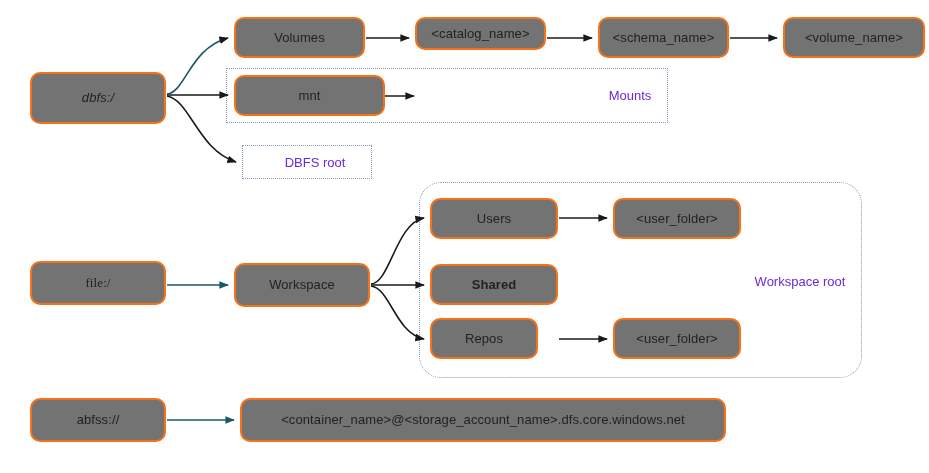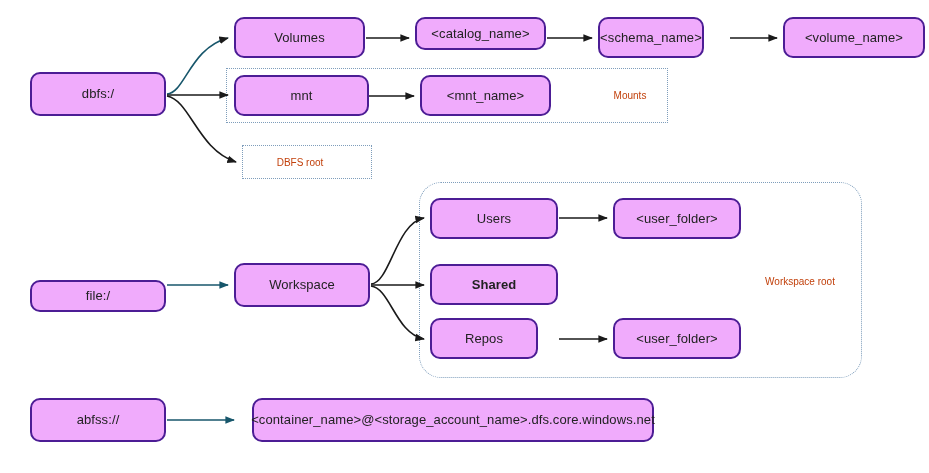--- a/index.html
+++ b/index.html
@@ -15,22 +15,22 @@
     position: relative;
     width: 929px;
     height: 473px;
     background: #ffffff;
     overflow: hidden;
   }
   
   .node {
     position: absolute;
     box-sizing: border-box;
-    background: #f0abfc;
-    border: 2px solid #4c1d95;
+    background: #737373;
+    border: 2px solid #f97316;
     border-radius: 10px;
     display: flex;
     align-items: center;
     justify-content: center;
     color: #222222;
     font-size: 13px;
     line-height: 1.2;
     text-align: center;
     letter-spacing: 0.1px;
     white-space: nowrap;
@@ -42,22 +42,22 @@
     box-sizing: border-box;
     border: 1.5px dotted #7e9dbb;
     background: transparent;
     z-index: 1;
   }
   .group.rounded {
     border-radius: 22px;
   }
   .group-label {
     position: absolute;
-    color: #c2410c;
-    font-size: 10px;
+    color: #6d28d9;
+    font-size: 13px;
     white-space: nowrap;
     z-index: 2;
     display: flex;
     align-items: center;
     justify-content: center;
   }
   
   #edges {
     position: absolute;
     left: 0;
@@ -71,21 +71,21 @@
 </head>
 <body>
 
 <div id="canvas">
 
   <div class="group" style="left:226px; top:68px; width:442px; height:55px;"></div>
   <div class="group" style="left:242px; top:145px; width:130px; height:34px;"></div>
   <div class="group rounded" style="left:419px; top:182px; width:443px; height:196px;"></div>
 
   <div class="group-label" style="left:600px; top:84px; width:60px; height:22px;">Mounts</div>
-  <div class="group-label" style="left:235px; top:145px; width:130px; height:34px;">DBFS root</div>
+  <div class="group-label" style="left:250px; top:145px; width:130px; height:34px;">DBFS root</div>
   <div class="group-label" style="left:740px; top:270px; width:120px; height:22px;">Workspace root</div>
 
   <svg id="edges" viewBox="0 0 929 473" xmlns="http://www.w3.org/2000/svg">
     <defs>
       <marker id="arrowBlack" viewBox="0 0 10 10" refX="9" refY="5" markerWidth="6" markerHeight="6" orient="auto-start-reverse">
         <path d="M 0 1 L 10 5 L 0 9 z" fill="#1A1A1A"></path>
       </marker>
       <marker id="arrowTeal" viewBox="0 0 10 10" refX="9" refY="5" markerWidth="6" markerHeight="6" orient="auto-start-reverse">
         <path d="M 0 1 L 10 5 L 0 9 z" fill="#17566B"></path>
       </marker>
@@ -113,45 +113,44 @@
 
     <path d="M 371 286 C 390 288, 396 334, 424 339" fill="none" stroke="#1A1A1A" stroke-width="1.6" marker-end="url(#arrowBlack)"></path>
 
     <path d="M 559 218 L 607 218" fill="none" stroke="#1A1A1A" stroke-width="1.6" marker-end="url(#arrowBlack)"></path>
 
     <path d="M 559 339 L 607 339" fill="none" stroke="#1A1A1A" stroke-width="1.6" marker-end="url(#arrowBlack)"></path>
 
     <path d="M 167 420 L 234 420" fill="none" stroke="#17566B" stroke-width="1.6" marker-end="url(#arrowTeal)"></path>
   </svg>
 
-  <div class="node" style="left:30px; top:72px; width:136px; height:44px;">dbfs:/</div>
+  <div class="node" style="left:30px; top:72px; width:136px; height:52px;font-style:italic;">dbfs:/</div>
 
   <div class="node" style="left:234px; top:17px; width:131px; height:41px;">Volumes</div>
 
   <div class="node" style="left:415px; top:17px; width:131px; height:33px;">&lt;catalog_name&gt;</div>
 
-  <div class="node" style="left:598px; top:17px; width:106px; height:41px;text-align:center;">&lt;schema_name&gt;</div>
+  <div class="node" style="left:598px; top:17px; width:131px; height:41px;text-align:center;">&lt;schema_name&gt;</div>
 
   <div class="node" style="left:783px; top:17px; width:142px; height:41px;">&lt;volume_name&gt;</div>
 
-  <div class="node" style="left:234px; top:75px; width:135px; height:41px;">mnt</div>
+  <div class="node" style="left:234px; top:75px; width:151px; height:41px;">mnt</div>
 
-  <div class="node" style="left:420px; top:75px; width:131px; height:41px;">&lt;mnt_name&gt;</div>
 
-  <div class="node" style="left:30px; top:280px; width:136px; height:32px;">file:/</div>
+  <div class="node" style="left:30px; top:261px; width:136px; height:44px;font-family:Liberation Serif, serif;">file:/</div>
 
   <div class="node" style="left:430px; top:198px; width:128px; height:41px;">Users</div>
 
   <div class="node" style="left:234px; top:263px; width:136px; height:44px;">Workspace</div>
 
   <div class="node" style="left:613px; top:198px; width:128px; height:41px;">&lt;user_folder&gt;</div>
 
   <div class="node" style="left:430px; top:264px; width:128px; height:41px;font-weight:bold;">Shared</div>
 
   <div class="node" style="left:430px; top:318px; width:108px; height:41px;">Repos</div>
 
   <div class="node" style="left:613px; top:318px; width:128px; height:41px;">&lt;user_folder&gt;</div>
 
   <div class="node" style="left:30px; top:398px; width:136px; height:44px;">abfss://</div>
 
-  <div class="node" style="left:252px; top:398px; width:402px; height:44px;">&lt;container_name&gt;@&lt;storage_account_name&gt;.dfs.core.windows.net</div>
+  <div class="node" style="left:240px; top:398px; width:486px; height:44px;">&lt;container_name&gt;@&lt;storage_account_name&gt;.dfs.core.windows.net</div>
 
 </div>
 
 </body></html>

